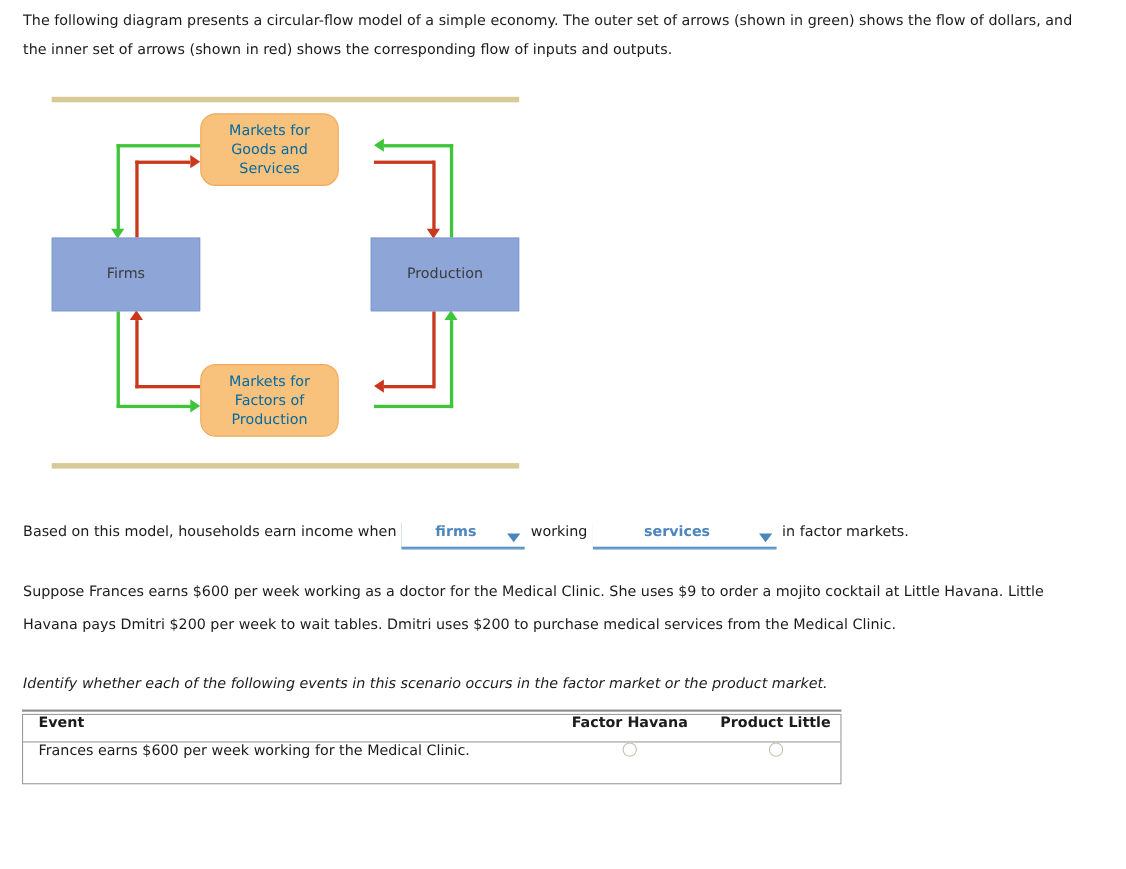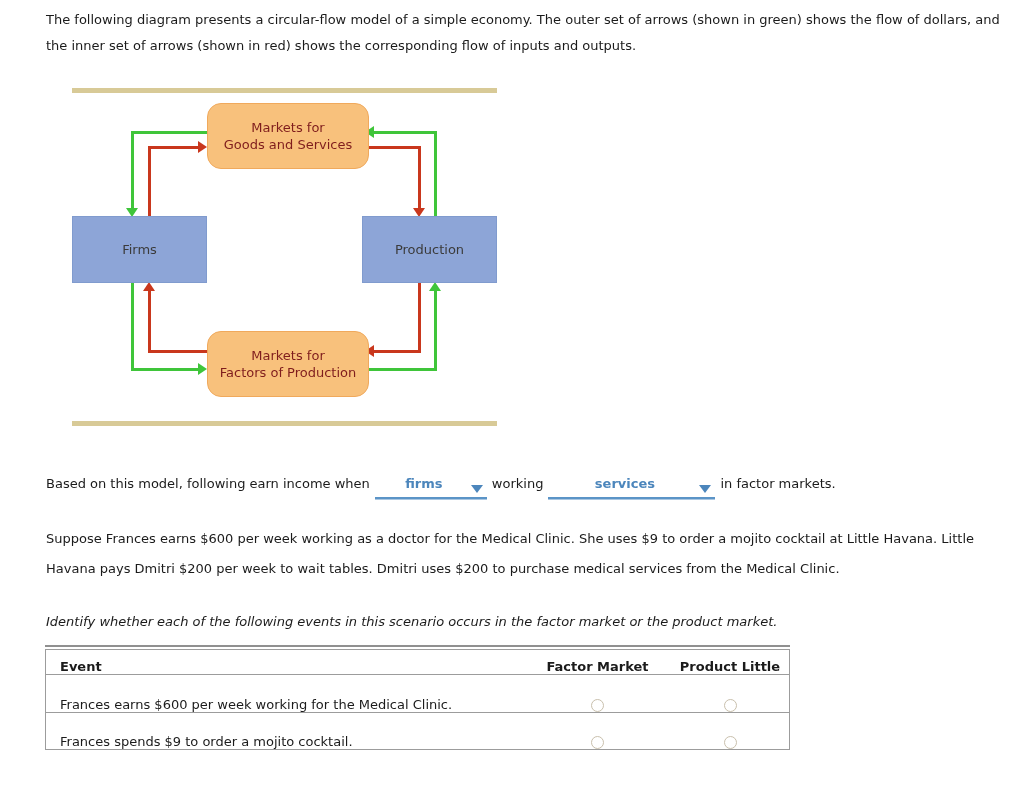--- a/index.html
+++ b/index.html
@@ -14,32 +14,32 @@
     --tbl-border:#9c9c9c;
     --ink:#1b1b1b;
   }
   *{box-sizing:border-box;margin:0;padding:0;}
   html,body{background:#fff;}
   body{
     width:1024px;height:790px;position:relative;
     font-family:"DejaVu Sans","Liberation Sans",sans-serif;
     font-size:13px;color:var(--ink);
   }
-  .abs{position:absolute;margin-left:25px;}
+  .abs{position:absolute;}
   .intro{top:7px;left:21px;width:978px;line-height:26px;}
   
   .diagram{left:47px;top:88px;width:425px;height:338px;}
   .bar{position:absolute;left:0;width:425px;height:5px;background:var(--bar);}
   .bar.b-top{top:0;}
   .bar.b-bottom{top:333px;}
   .mbox{
-    position:absolute;left:135px;width:162px;height:66px;border-radius:14px;
+    position:absolute;left:135px;width:126px;height:66px;border-radius:14px;
     background:var(--mkt-fill);border:1px solid var(--mkt-border);
     display:flex;align-items:center;justify-content:center;text-align:center;
-    white-space:pre-line;color:#7f1d1d;line-height:17px;
+    white-space:pre-line;color:#0369a1;line-height:17px;
   }
   .m-top{top:15px;} .m-bottom{top:243px;}
   .ebox{
     position:absolute;top:128px;width:135px;height:67px;
     background:var(--ent-fill);border:1px solid #829cc8;border:1px solid #809bce;
     display:flex;align-items:center;justify-content:center;color:#3b3b3b;
   }
   .e-left{left:0;} .e-right{left:290px;}
   .seg{position:absolute;}
   .seg.g{background:var(--green);} .seg.r{background:var(--red);}
@@ -62,21 +62,21 @@
     border-left:6px solid transparent;border-right:6px solid transparent;
     border-top:8px solid var(--dd-blue);
   }
   
   .scenario{top:524px;left:21px;width:978px;line-height:30px;}
   .instruction{top:614px;left:21px;width:978px;font-style:italic;}
   
   .table-wrap{top:645px;left:20px;width:745px;}
   .table-top-bar{height:2px;background:#909090;margin-bottom:2px;}
   .tbl{border:1px solid var(--tbl-border);background:#fff;}
-  .tr{display:flex;align-items:flex-end;}
+  .tr{display:flex;align-items:flex-start;}
   .tr.head{height:25px;font-weight:bold;border-bottom:1px solid var(--tbl-border);}
   .tr.row{height:37px;}
   .tr.row + .tr.row{border-top:1px solid var(--tbl-border);}
   .c-event{width:478px;padding-left:14px;}
   .c-fm{width:147px;text-align:center;display:flex;justify-content:center;align-items:center;}
   .c-pm{width:118px;text-align:center;display:flex;justify-content:center;align-items:center;}
   .radio{
     display:inline-block;width:13px;height:13px;border-radius:50%;
     border:1px solid #c9c0ad;background:#fff;cursor:pointer;
   }
@@ -118,47 +118,38 @@
 
   <div class="mbox m-top">Markets for
 Goods and Services</div>
   <div class="ebox e-left">Firms</div>
   <div class="ebox e-right">Production</div>
   <div class="mbox m-bottom">Markets for
 Factors of Production</div>
 </div>
 
 <div class="abs q1">
-  <span>Based on this model, following earn income when</span><span class="dd" style="width:112px;"><span>firms</span><span class="caret"></span></span><span>working</span><span class="dd" style="width:167px;"><span>services</span><span class="caret"></span></span><span>in factor markets.</span>
+  <span>Based on this model, households earn income when</span><span class="dd" style="width:112px;"><span>firms</span><span class="caret"></span></span><span>working</span><span class="dd" style="width:167px;"><span>services</span><span class="caret"></span></span><span>in factor markets.</span>
 </div>
 
 <p class="abs scenario">Suppose Frances earns $600 per week working as a doctor for the Medical Clinic. She uses $9 to order a mojito cocktail at Little Havana. Little Havana pays Dmitri $200 per week to wait tables. Dmitri uses $200 to purchase medical services from the Medical Clinic.</p>
 
 <p class="abs instruction">Identify whether each of the following events in this scenario occurs in the factor market or the product market.</p>
 
 <div class="abs table-wrap">
   <div class="table-top-bar"></div>
   <div class="tbl">
     <div class="tr head">
       <div class="c-event">Event</div>
-      <div class="c-fm">Factor Market</div>
+      <div class="c-fm">Factor Havana</div>
       <div class="c-pm">Product Little</div>
     </div>
     <div class="tr row">
       <div class="c-event">Frances earns $600 per week working for the Medical Clinic.</div>
       <div class="c-fm">
           <span class="radio"></span>
         </div>
       <div class="c-pm">
           <span class="radio"></span>
         </div>
     </div>
-    <div class="tr row">
-      <div class="c-event">Frances spends $9 to order a mojito cocktail.</div>
-      <div class="c-fm">
-          <span class="radio"></span>
-        </div>
-      <div class="c-pm">
-          <span class="radio"></span>
-        </div>
-    </div>
   </div>
 </div>
 
 </body></html>

